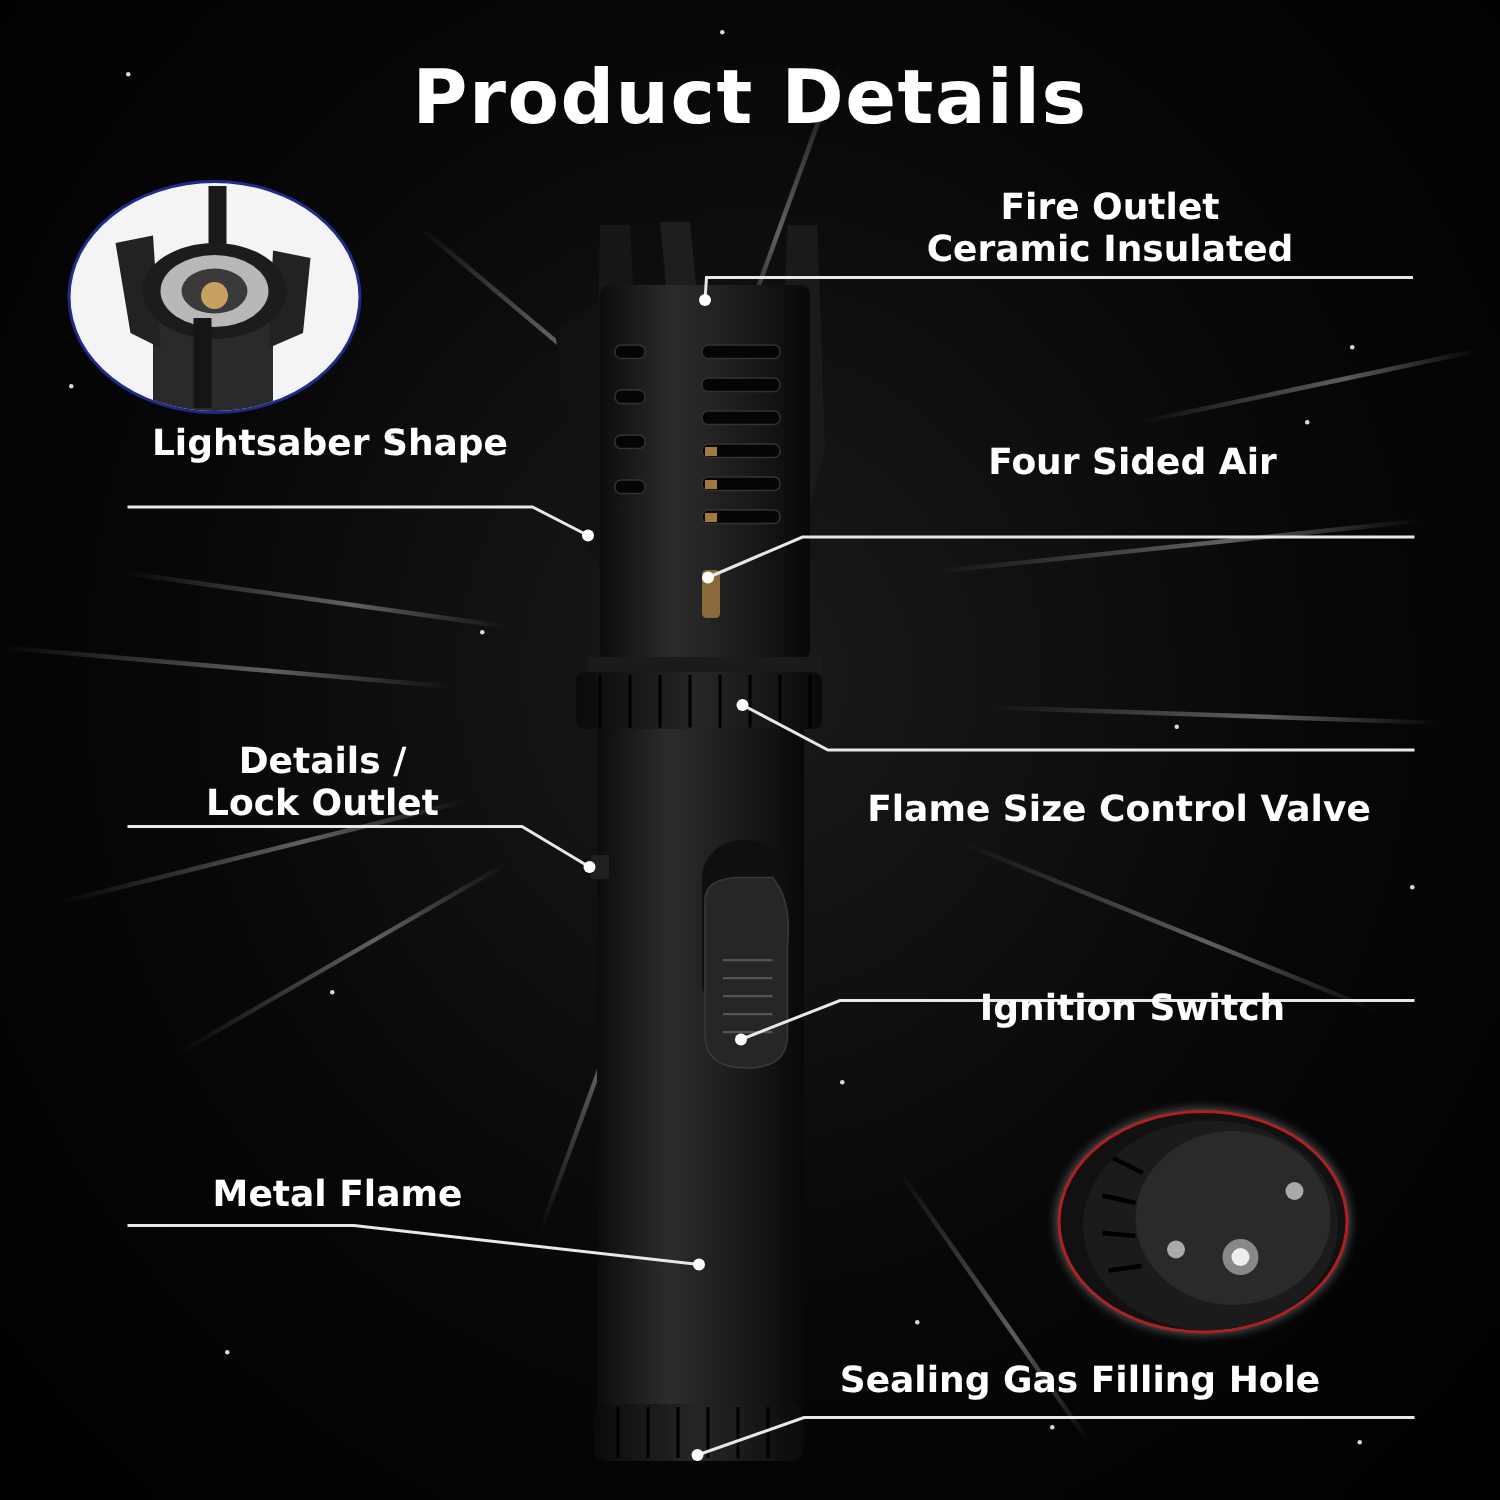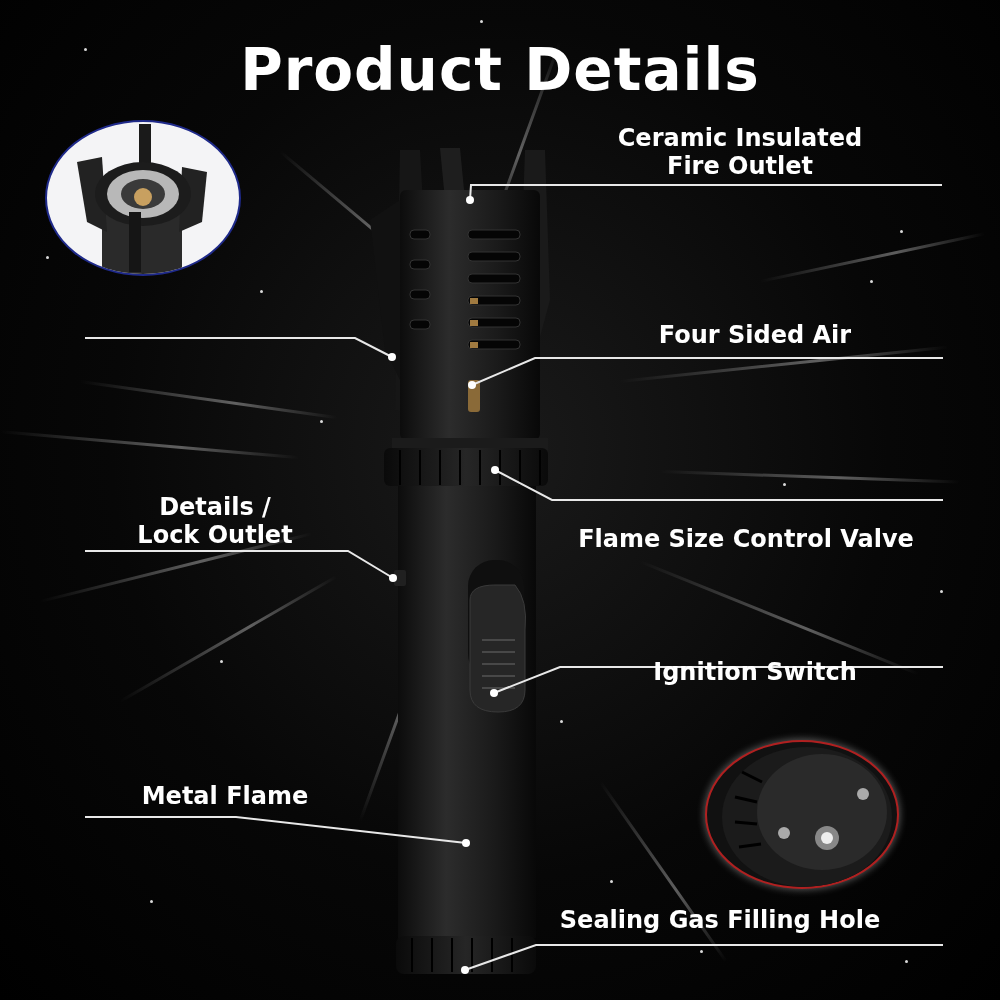--- a/index.html
+++ b/index.html
@@ -1,20 +1,20 @@
 <!DOCTYPE html>
 <html><head>
 <meta charset="utf-8">
 <style>
   html, body { margin:0; padding:0; background:#000; }
   body { width:1000px; height:1000px; position:relative; overflow:hidden; font-family:"DejaVu Sans", sans-serif; }
   #stage { position:absolute; left:0; top:0; width:1000px; height:1000px; background:radial-gradient(ellipse at 50% 45%, #1a1a1a 0%, #070707 55%, #000 100%); }
   .streak { position:absolute; height:3px; background:linear-gradient(90deg, rgba(255,255,255,0) 0%, rgba(255,255,255,0.35) 60%, rgba(255,255,255,0) 100%); transform-origin:0 50%; border-radius:2px; }
   .star { position:absolute; width:3px; height:3px; border-radius:50%; background:#fff; opacity:0.85; }
-  .title { position:absolute; left:0; width:1000px; top:36px; text-align:center; color:#fff; font-weight:bold; font-size:58px; letter-spacing:1px; }
+  .title { position:absolute; left:0; width:1000px; top:36px; text-align:center; color:#fff; font-weight:bold; font-size:50px; letter-spacing:1px; }
   .label { position:absolute; color:#fff; font-weight:bold; font-size:24px; line-height:28px; text-align:center; white-space:nowrap; }
   svg.leaders { position:absolute; left:0; top:0; }
   
   .prod { position:absolute; }
   .inset { position:absolute; border-radius:50%; overflow:hidden; }
 </style>
 </head>
 <body>
 
 <div id="stage">
@@ -182,26 +182,27 @@
     <circle cx="472" cy="385" r="4"></circle>
     <circle cx="495" cy="470" r="4"></circle>
     <circle cx="393" cy="578" r="4"></circle>
     <circle cx="494" cy="693" r="4"></circle>
     <circle cx="466" cy="843" r="4"></circle>
     <circle cx="465" cy="970" r="4"></circle>
   </g>
 </svg>
 
 <div class="label" style="left:580px;top:124px;width:320px;">
+  <div>Fire Outlet</div>
   <div>Ceramic Insulated</div>
-  <div>Fire Outlet</div>
 </div>
 <div class="label" style="left:80px;top:281px;width:280px;">
-</div>
-<div class="label" style="left:620px;top:294px;width:270px;margin-top:27px;">
+  <div>Lightsaber Shape</div>
+</div>
+<div class="label" style="left:620px;top:294px;width:270px;">
   <div>Four Sided Air</div>
 </div>
 <div class="label" style="left:546px;top:509px;width:400px;margin-top:16px;">
   <div>Flame Size Control Valve</div>
 </div>
 <div class="label" style="left:115px;top:493px;width:200px;">
   <div>Details /</div>
   <div>Lock Outlet</div>
 </div>
 <div class="label" style="left:625px;top:648px;width:260px;margin-top:10px;">

